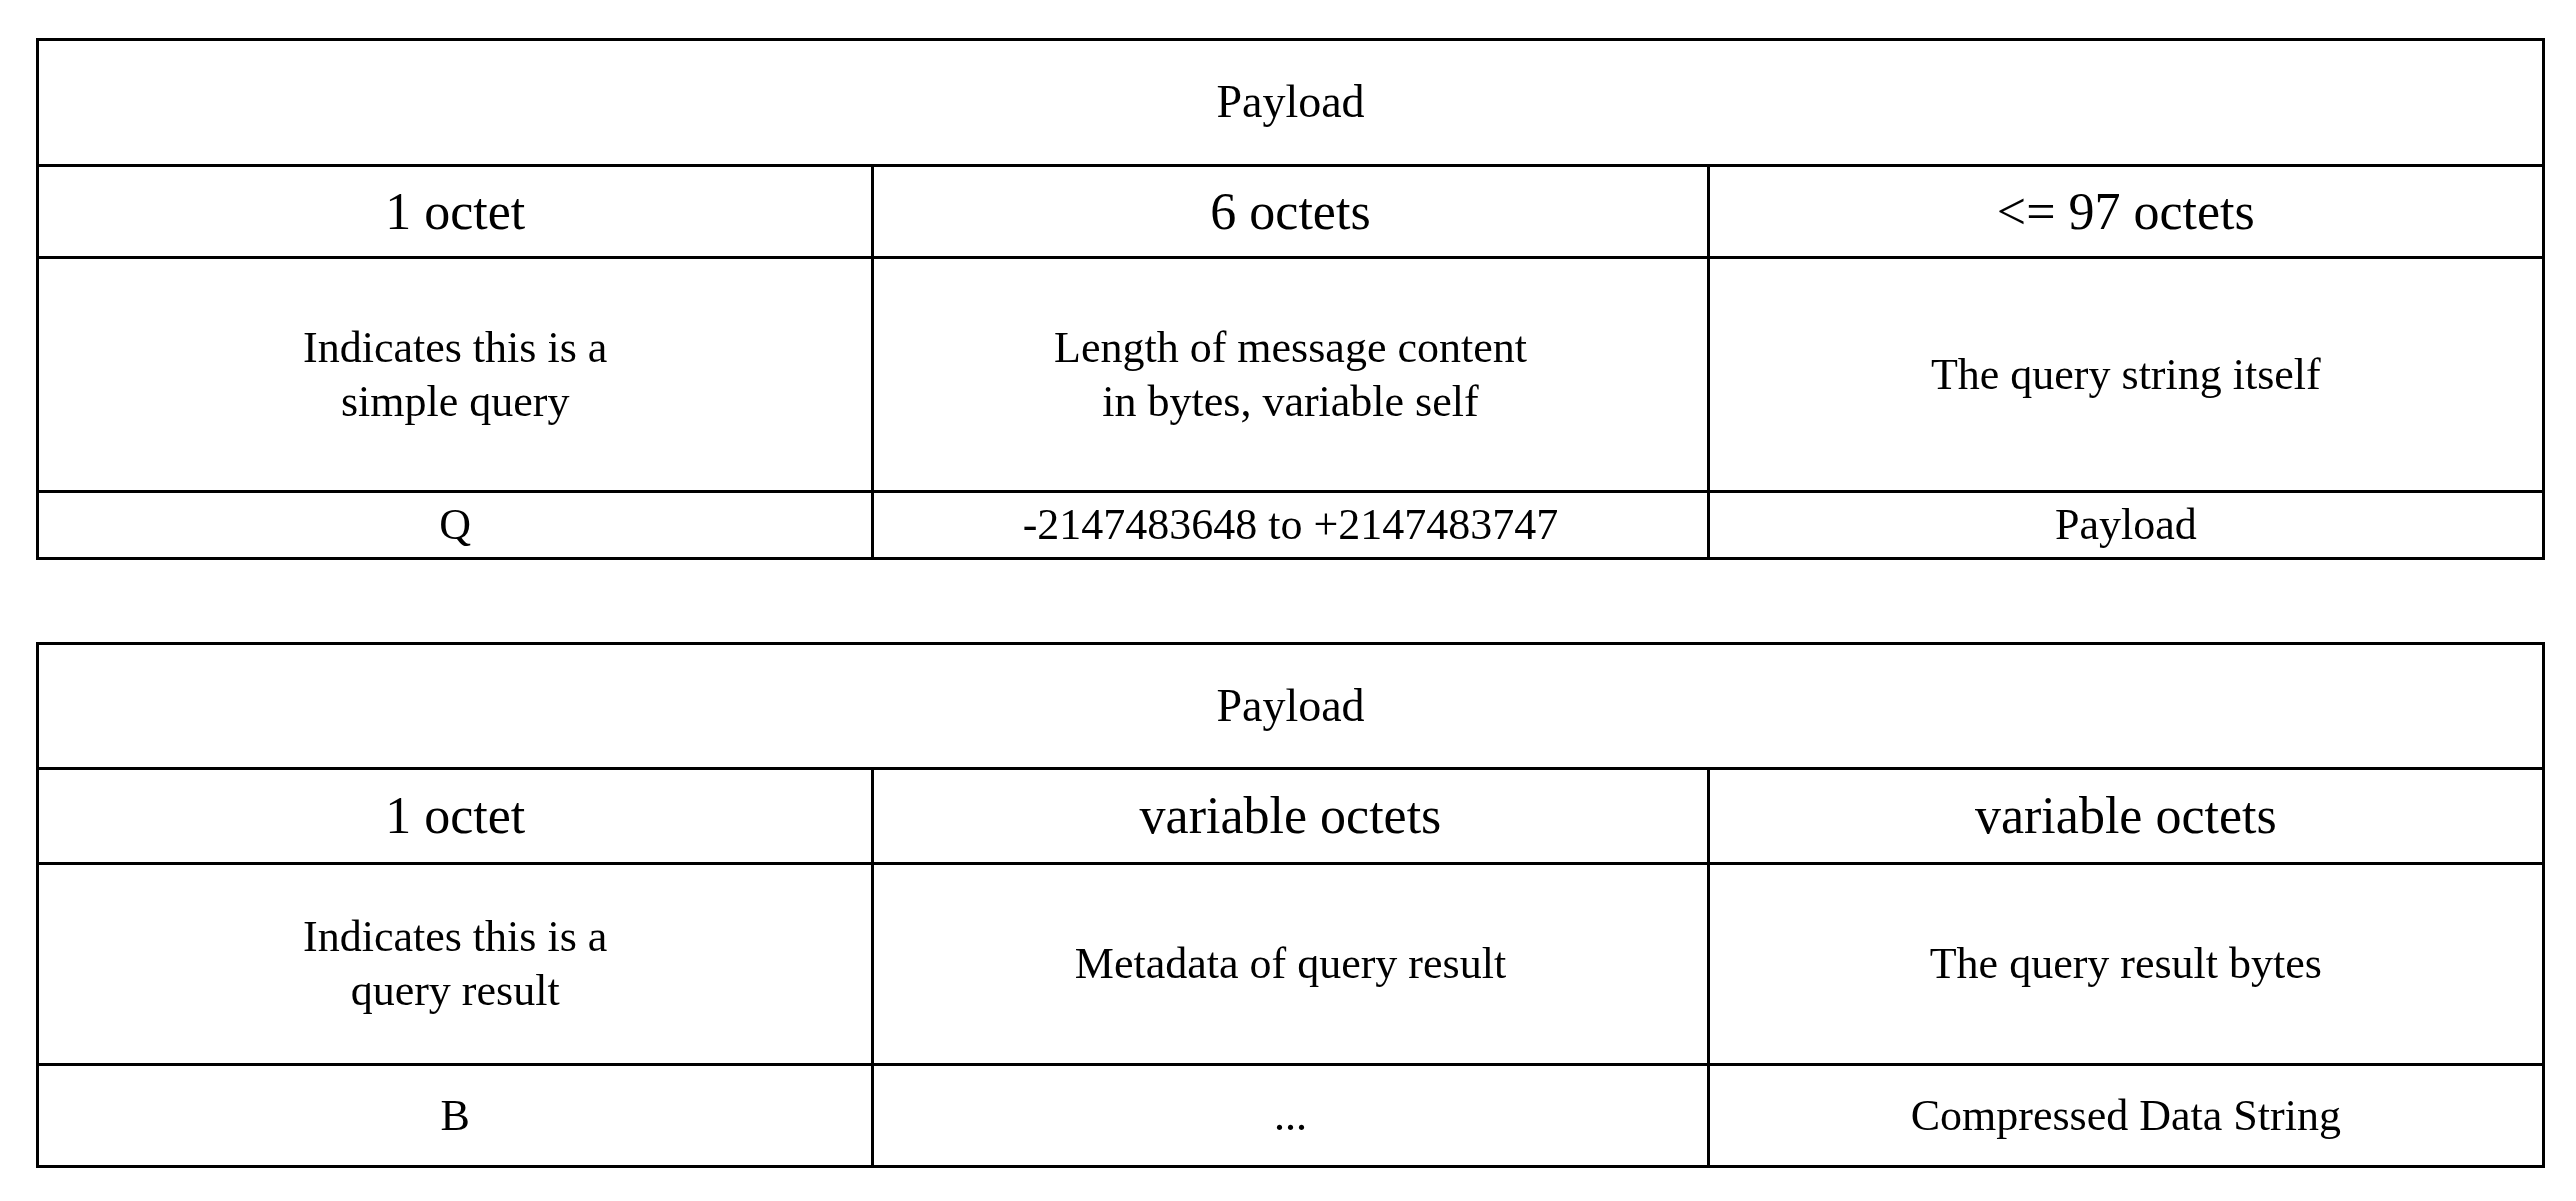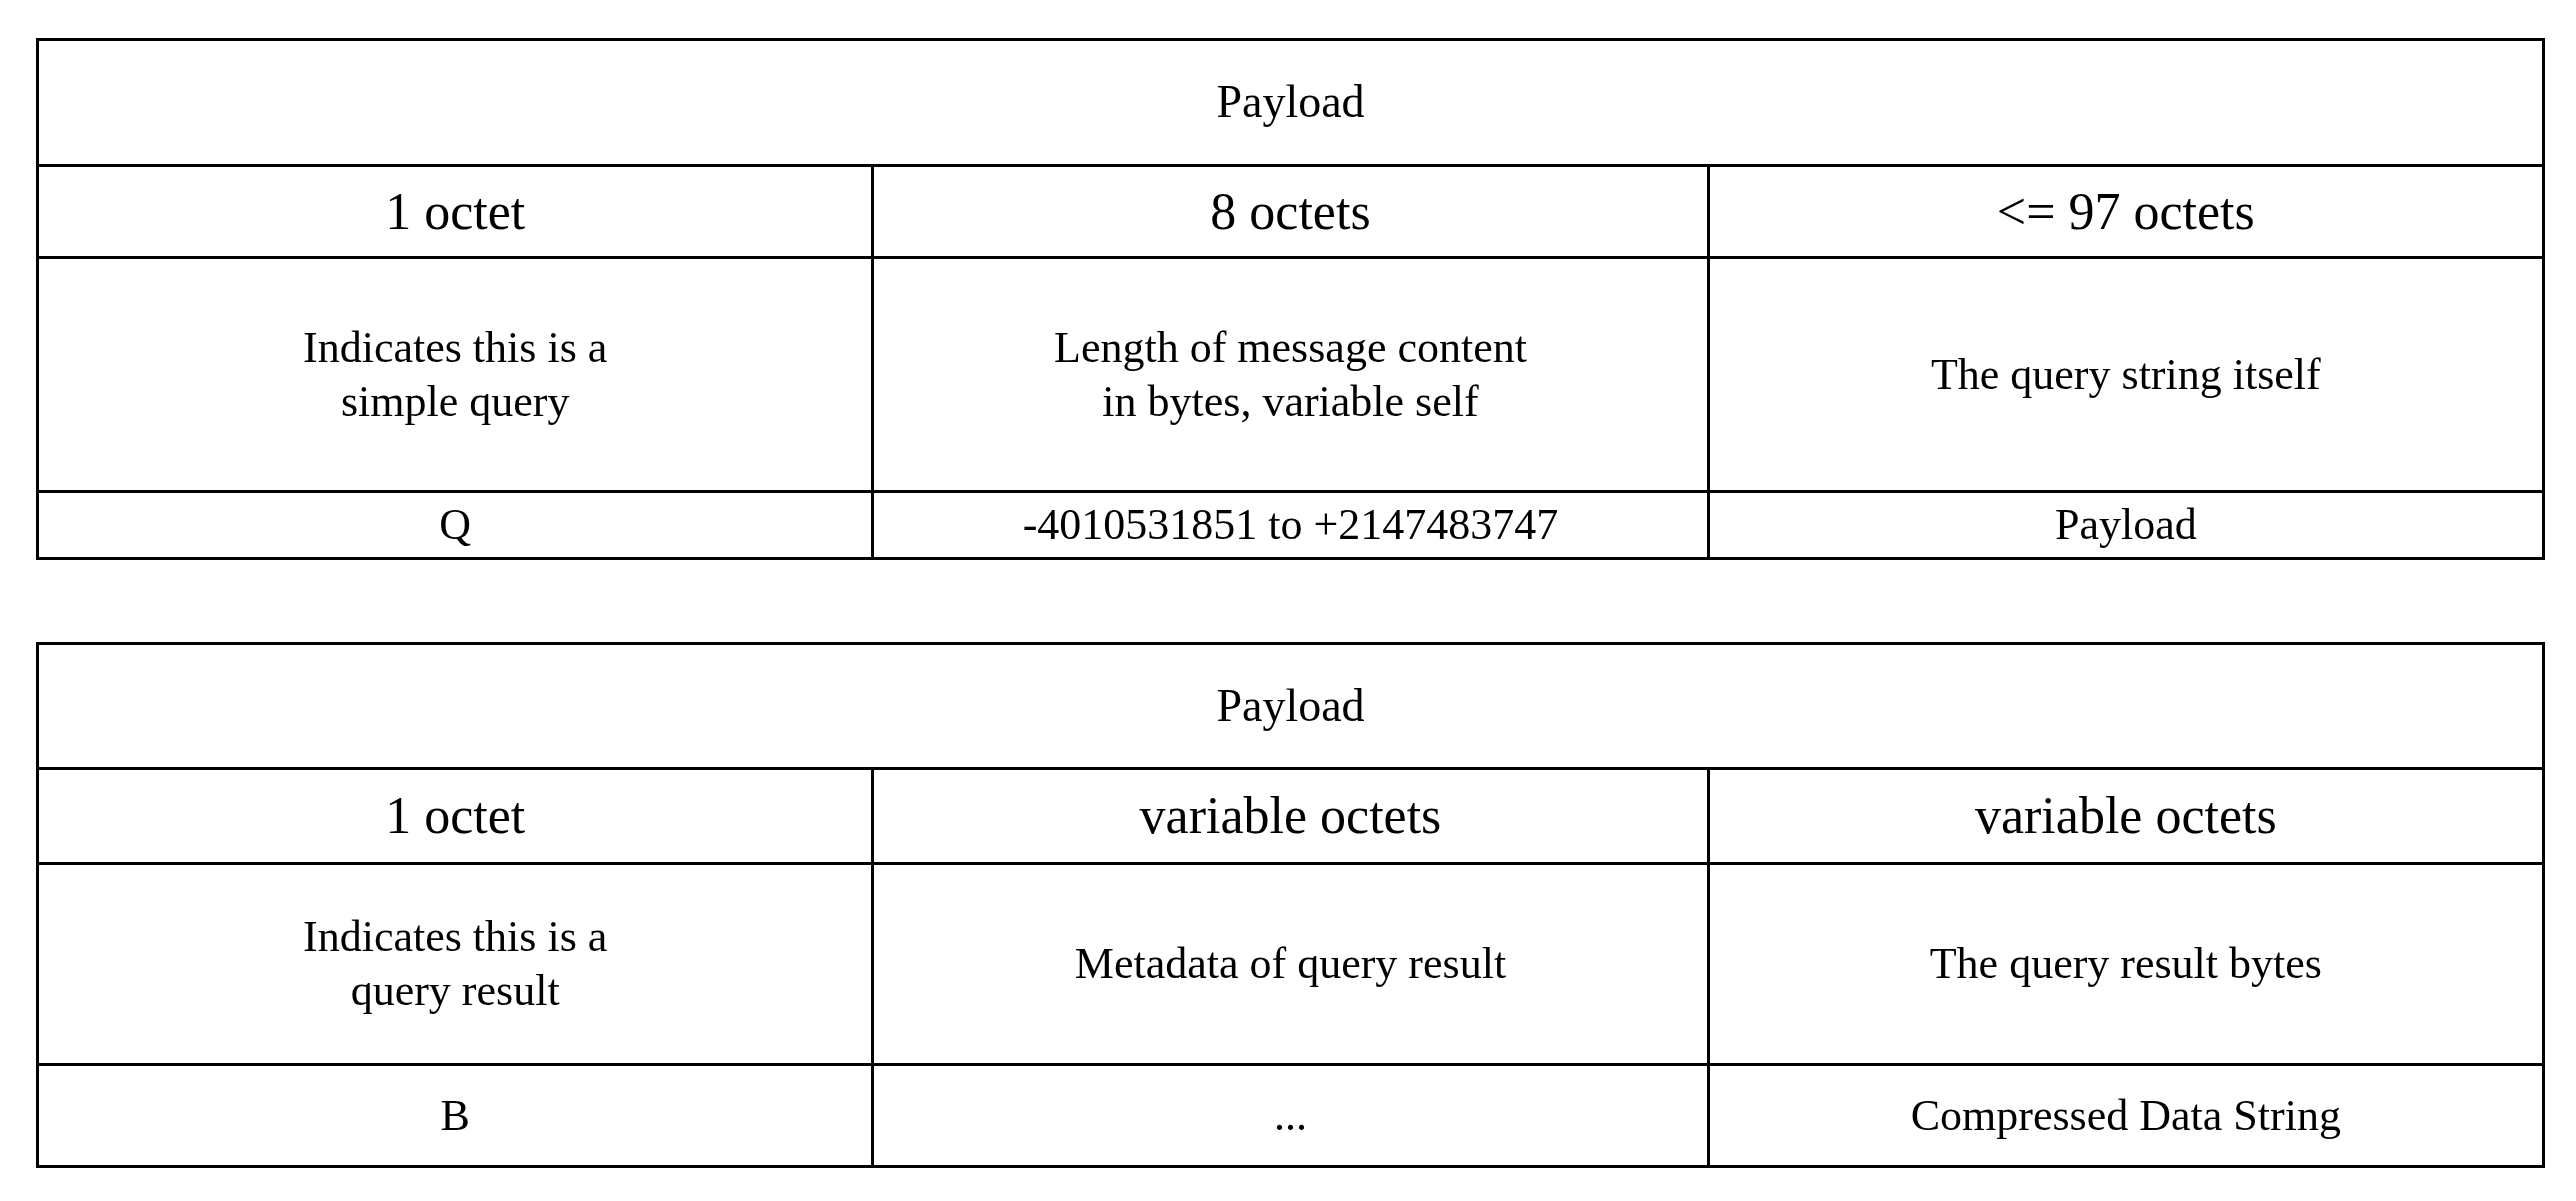--- a/index.html
+++ b/index.html
@@ -90,33 +90,33 @@
 
 <div class="page">
 
   <table class="packet-table" id="table-simple-query">
     <tbody>
       <tr class="row-header">
         <td class="header-cell" colspan="3">Payload</td>
       </tr>
       <tr class="row-size">
         <td class="size-cell col-a">1 octet</td>
-        <td class="size-cell col-b">8 octets</td>
+        <td class="size-cell col-b">6 octets</td>
         <td class="size-cell col-c">&lt;= 97 octets</td>
       </tr>
       <tr class="row-desc">
         <td class="desc-cell twoline col-a">Indicates this is a
 simple query</td>
         <td class="desc-cell twoline col-b">Length of message content
 in bytes, variable self</td>
         <td class="desc-cell twoline col-c">The query string itself</td>
       </tr>
       <tr class="row-value">
         <td class="value-cell col-a">Q</td>
-        <td class="value-cell col-b">-4010531851 to +2147483747</td>
+        <td class="value-cell col-b">-2147483648 to +2147483747</td>
         <td class="value-cell col-c">Payload</td>
       </tr>
     </tbody>
   </table>
 
   <table class="packet-table" id="table-query-result">
     <tbody>
       <tr class="row-header">
         <td class="header-cell" colspan="3">Payload</td>
       </tr>

